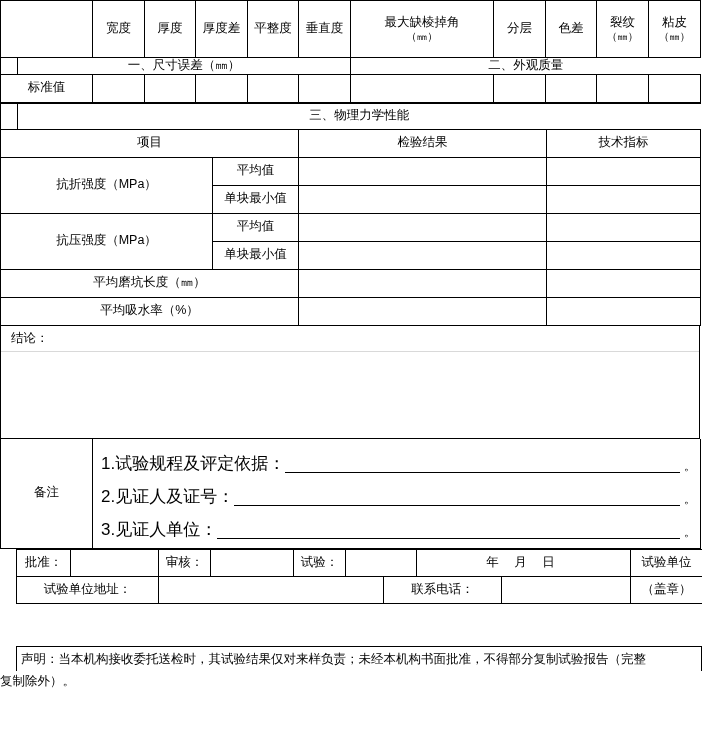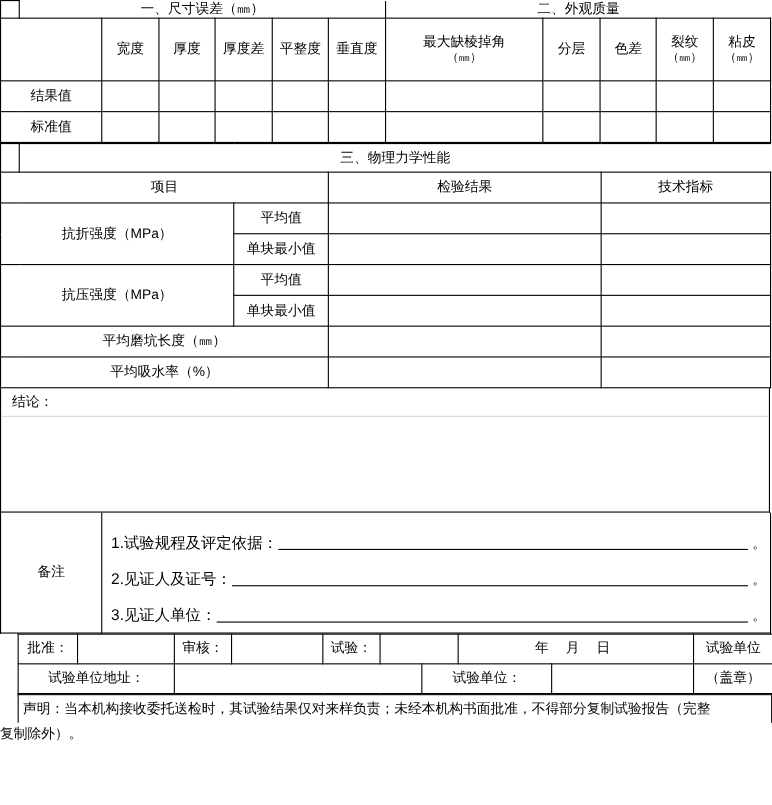--- a/index.html
+++ b/index.html
@@ -67,21 +67,21 @@
   }
 
   
   .remark-line {
     position: relative;
     display: flex;
     align-items: flex-end;
     height: 33px;
   }
   .remark-label {
-    font-size: 14px;
+    font-size: 17px;
     white-space: nowrap;
     padding-bottom: 1px;
   }
   .remark-rule {
     flex: 1 1 auto;
     border-bottom: 1.3px solid #000;
     height: 1px;
     margin-bottom: 3px;
   }
   .remark-dot {
@@ -126,27 +126,21 @@
       <col style="width:51px">
       <col style="width:52px">
       <col style="width:143px">
       <col style="width:52px">
       <col style="width:51px">
       <col style="width:52px">
       <col style="width:52px">
     </colgroup>
 
     <tbody>
-        <tr>
-      <td class="nob"></td>
-      <td colspan="6" class="sec-title" style="border-left:none;border-top:none;border-bottom:none;border-right:none;">一、尺寸误差（㎜）</td>
-      <td colspan="5" class="sec-title" style="border-top:none;border-bottom:none;border-right:none;">二、外观质量</td>
-    </tr>
-
-    <tr style="height:57px;">
+        <tr style="height:57px;">
       <td colspan="2"></td>
       <td class="colhdr">宽度</td>
       <td class="colhdr">厚度</td>
       <td class="colhdr">厚度差</td>
       <td class="colhdr">平整度</td>
       <td class="colhdr">垂直度</td>
       <td class="colhdr">
         <div>最大缺棱掉角</div>
         <div class="unit">（㎜）</div>
       </td>
@@ -155,33 +149,26 @@
       <td class="colhdr">
         <div>裂纹</div>
         <div class="unit">（㎜）</div>
       </td>
       <td class="colhdr">
         <div>粘皮</div>
         <div class="unit">（㎜）</div>
       </td>
     </tr>
 
-    <tr style="height:28px;">
-      <td colspan="2">结果值</td>
-      <td></td>
-      <td></td>
-      <td></td>
-      <td></td>
-      <td></td>
-      <td></td>
-      <td></td>
-      <td></td>
-      <td></td>
-      <td></td>
-    </tr>
+    <tr>
+      <td class="nob"></td>
+      <td colspan="6" class="sec-title" style="border-left:none;border-top:none;border-bottom:none;border-right:none;">一、尺寸误差（㎜）</td>
+      <td colspan="5" class="sec-title" style="border-top:none;border-bottom:none;border-right:none;">二、外观质量</td>
+    </tr>
+
 
     <tr style="height:28px;">
       <td colspan="2">标准值</td>
       <td></td>
       <td></td>
       <td></td>
       <td></td>
       <td></td>
       <td></td>
       <td></td>
@@ -310,25 +297,25 @@
       <td></td>
       <td class="lefttext">试验：</td>
       <td colspan="2"></td>
       <td colspan="2" class="spaced">年  月  日</td>
       <td>试验单位</td>
     </tr>
 
     <tr style="height:27px;">
       <td colspan="2" class="lefttext">试验单位地址：</td>
       <td colspan="4"></td>
-      <td colspan="2" class="lefttext">试验单位：</td>
+      <td colspan="2" class="lefttext">联系电话：</td>
       <td></td>
       <td>（盖章）</td>
     </tr>
   </tbody>
     </table>
 
   <div>
-    <div class="decl decl-first" style="margin-left:16px;width:686px;">声明：当本机构接收委托送检时，其试验结果仅对来样负责；未经本机构书面批准，不得部分复制试验报告（完整</div>
+    <div class="decl decl-first" style="margin-left:16px;width:686px;margin-top:42px;">声明：当本机构接收委托送检时，其试验结果仅对来样负责；未经本机构书面批准，不得部分复制试验报告（完整</div>
     <div class="decl decl-second" style="margin-left:0px;width:702px;">复制除外）。</div>
   </div>
 
 </div>
 
 </body></html>

